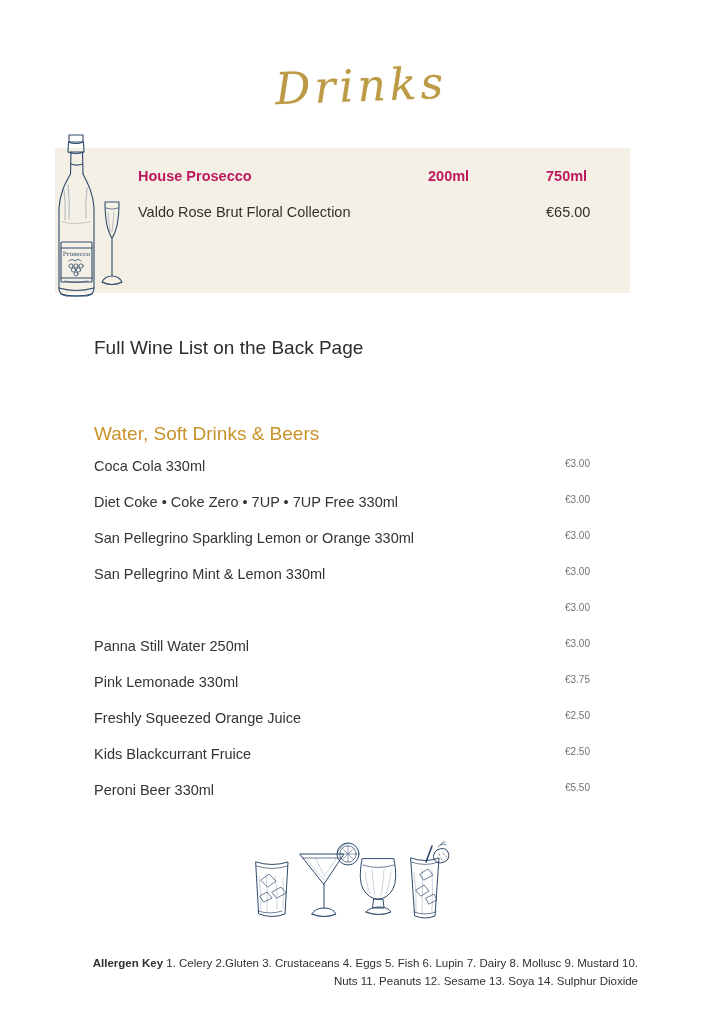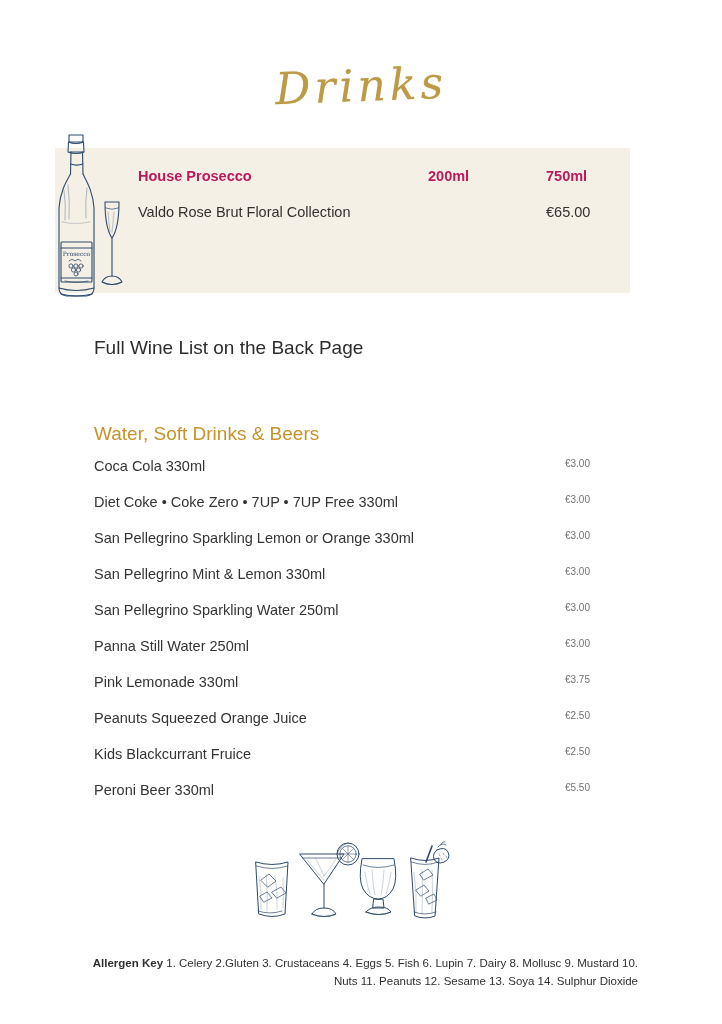--- a/index.html
+++ b/index.html
@@ -232,33 +232,32 @@
   </div>
   <div class="drow">
     <span class="dname">San Pellegrino Sparkling Lemon or Orange 330ml</span>
     <span class="dprice">€3.00</span>
   </div>
   <div class="drow">
     <span class="dname">San Pellegrino Mint &amp; Lemon 330ml</span>
     <span class="dprice">€3.00</span>
   </div>
   <div class="drow">
-    <span class="dname">San Pellegrino Sparkling Water 250ml</span>
     <span class="dprice">€3.00</span>
   </div>
   <div class="drow">
     <span class="dname">Panna Still Water 250ml</span>
     <span class="dprice">€3.00</span>
   </div>
   <div class="drow">
     <span class="dname">Pink Lemonade 330ml</span>
     <span class="dprice">€3.75</span>
   </div>
   <div class="drow">
-    <span class="dname">Peanuts Squeezed Orange Juice</span>
+    <span class="dname">Freshly Squeezed Orange Juice</span>
     <span class="dprice">€2.50</span>
   </div>
   <div class="drow">
     <span class="dname">Kids Blackcurrant Fruice</span>
     <span class="dprice">€2.50</span>
   </div>
   <div class="drow">
     <span class="dname">Peroni Beer 330ml</span>
     <span class="dprice">€5.50</span>
   </div>

